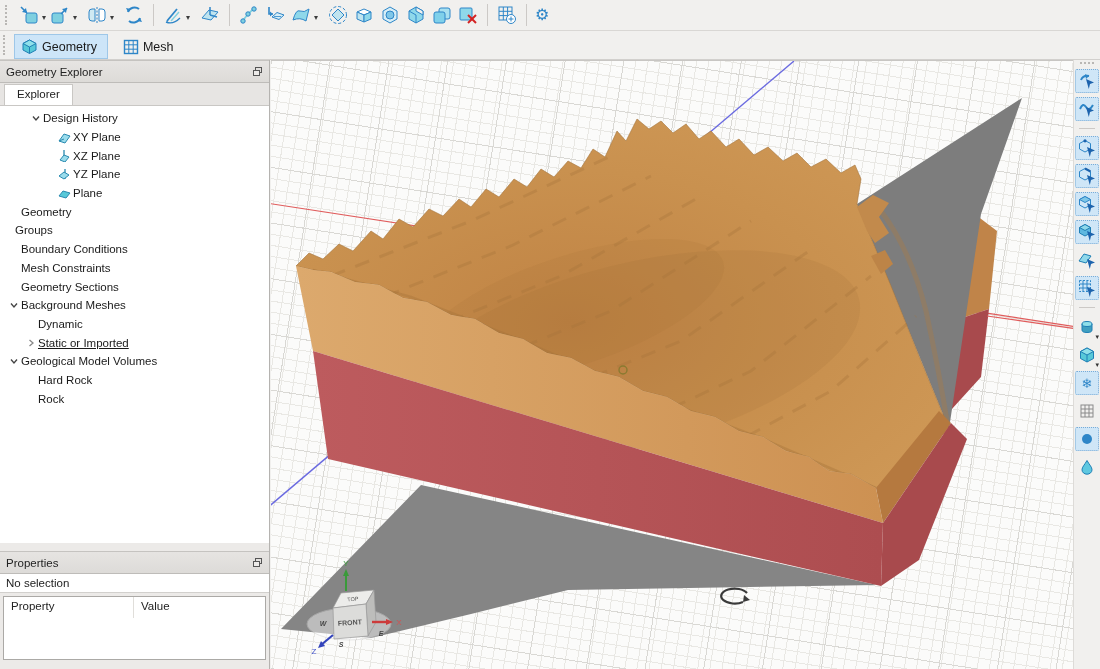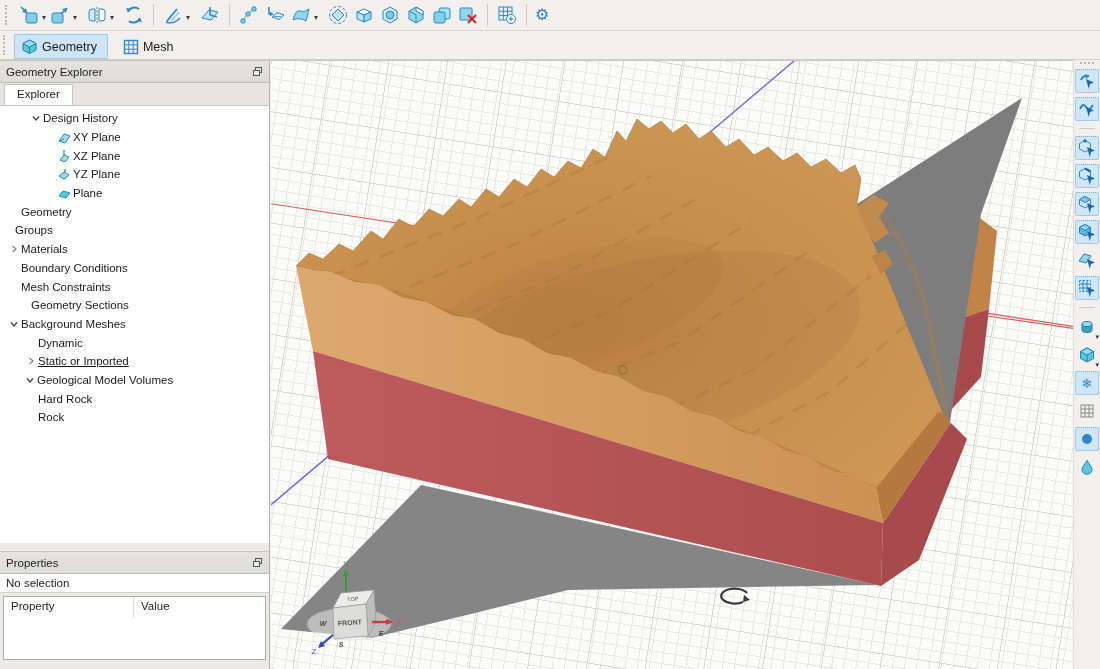--- a/index.html
+++ b/index.html
@@ -320,36 +320,28 @@
       </div>
       <div class="tree-row" style="padding-left: 6px;">
         <span class="chev"></span>
         <span>Geometry</span>
       </div>
       <div class="tree-row" style=" text-align: center;">
         <span class="chev"></span>
         <span>Groups</span>
       </div>
       <div class="tree-row" style="padding-left: 6px;">
-        <span class="chev">
-          <svg width="10" height="10" fill="none">
-            <path d="M3.5,2 L7,5 L3.5,8" stroke="#888" stroke-width="1.3"></path>
-          </svg>
-        </span>
-        <span>Materials</span>
+        <span class="chev"></span>
+        <span>Boundary Conditions</span>
       </div>
       <div class="tree-row" style="padding-left: 6px;">
         <span class="chev"></span>
-        <span>Boundary Conditions</span>
+        <span>Mesh Constraints</span>
       </div>
       <div class="tree-row" style="padding-left: 6px;">
-        <span class="chev"></span>
-        <span>Mesh Constraints</span>
-      </div>
-      <div class="tree-row" style="padding-left: 16px;">
         <span class="chev"></span>
         <span>Geometry Sections</span>
       </div>
       <div class="tree-row" style="padding-left: 6px;">
         <span class="chev">
           <svg width="10" height="10" fill="none">
             <path d="M2,3.5 L5,7 L8,3.5" stroke="#444" stroke-width="1.3"></path>
           </svg>
         </span>
         <span>Background Meshes</span>
@@ -359,21 +351,21 @@
         <span>Dynamic</span>
       </div>
       <div class="tree-row" style="padding-left: 23px; text-decoration: underline;">
         <span class="chev">
           <svg width="10" height="10" fill="none">
             <path d="M3.5,2 L7,5 L3.5,8" stroke="#888" stroke-width="1.3"></path>
           </svg>
         </span>
         <span>Static or Imported</span>
       </div>
-      <div class="tree-row" style="padding-left: 22px;">
+      <div class="tree-row" style="padding-left: 6px;">
         <span class="chev">
           <svg width="10" height="10" fill="none">
             <path d="M2,3.5 L5,7 L8,3.5" stroke="#444" stroke-width="1.3"></path>
           </svg>
         </span>
         <span>Geological Model Volumes</span>
       </div>
       <div class="tree-row" style="padding-left: 23px;">
         <span class="chev"></span>
         <span>Hard Rock</span>

